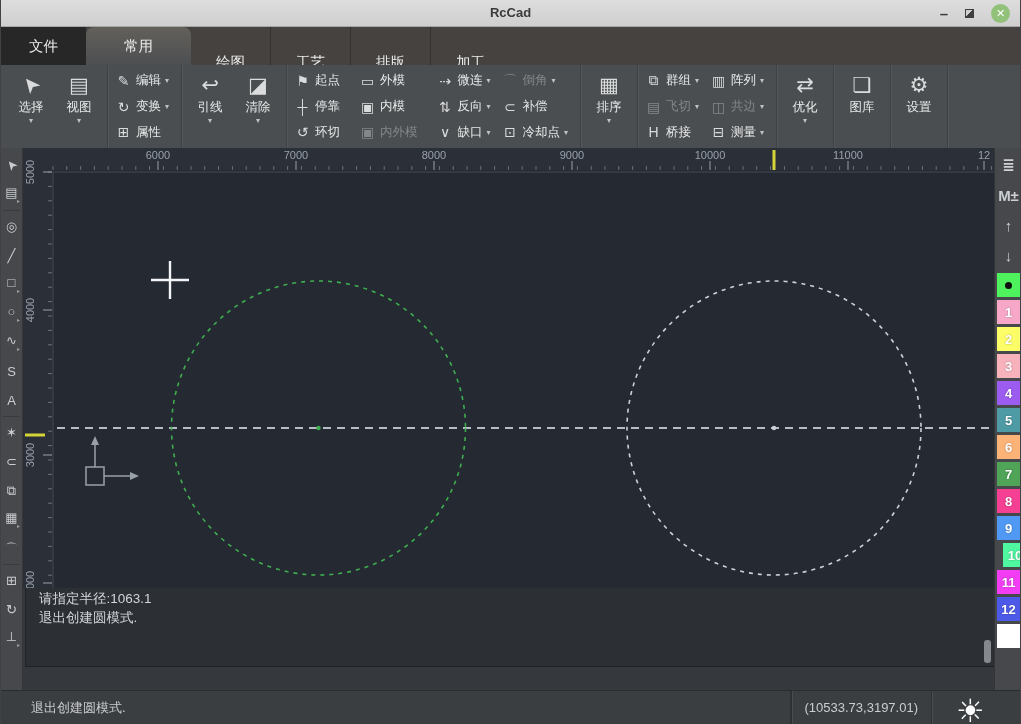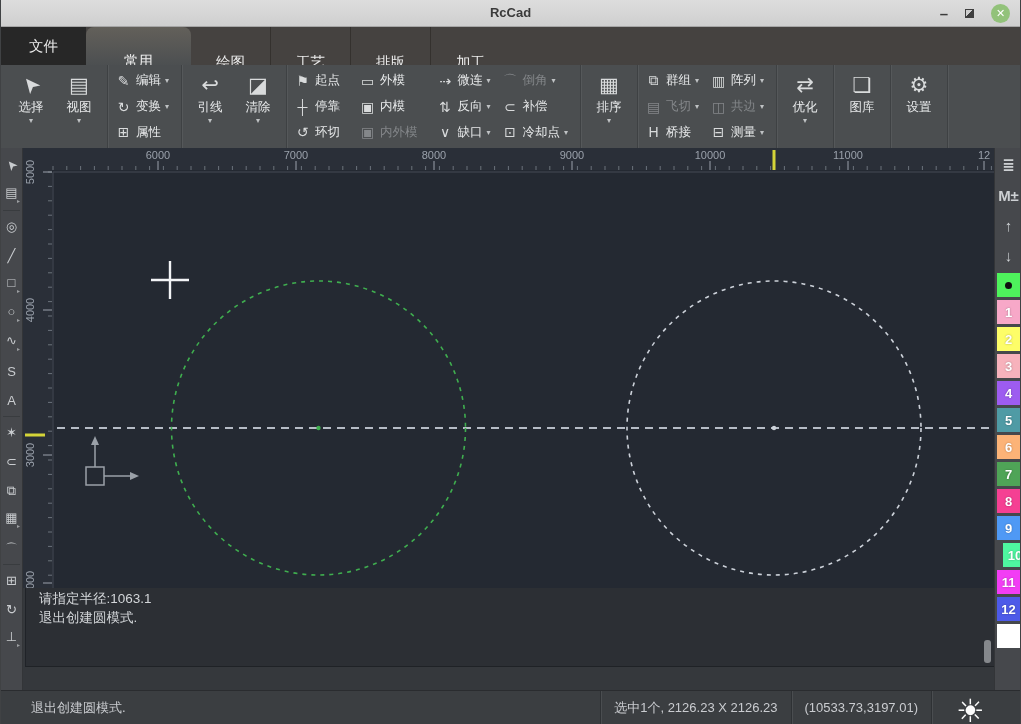--- a/index.html
+++ b/index.html
@@ -11,21 +11,21 @@
   #titlebar .title{position:absolute;left:0;right:0;top:0;text-align:center;line-height:26px;font-size:13px;font-weight:bold;color:#3a3a3a;}
   #wincontrols{position:absolute;right:10px;top:0;height:27px;display:flex;align-items:center;gap:17px;}
   .minbtn{color:#3c3c3c;font-size:15px;font-weight:bold;line-height:10px;}
   .maxbtn{width:9px;height:9px;background:linear-gradient(135deg,#cfcfcf 45%,#3f3f3f 45%);border:1px solid #3f3f3f;}
   .closebtn{width:19px;height:19px;border-radius:50%;background:#92c27a;color:#fff;font-size:11px;font-weight:bold;display:flex;align-items:center;justify-content:center;}
 
   
   #tabbar{position:absolute;left:0;top:27px;width:100%;height:38px;background:#454240;display:flex;align-items:stretch;}
   .tab{padding:16px 25px;line-height:38px;font-size:14.5px;color:#ececec;white-space:nowrap;}
   .tab-file{background:#272727;padding:0 28px;}
-  .tab.active{background:linear-gradient(#63605a,#4c4f51);border-radius:8px 8px 0 0;padding:15px 38px;}
+  .tab.active{background:linear-gradient(#63605a,#4c4f51);border-radius:8px 8px 0 0;padding:0 38px;}
   .tab.sep{border-left:1px solid #34312e;}
 
   
   #ribbon{position:absolute;left:0;top:65px;width:100%;height:83px;background:#4b4e50;display:flex;align-items:stretch;padding-left:2px;overflow:hidden;}
   .rgroup{display:flex;align-items:stretch;padding:0 4px;border-right:1px solid #3e4143;box-shadow:1px 0 0 #55585a;}
   .bigbtn{width:48px;display:flex;flex-direction:column;align-items:center;padding-top:7px;gap:1px;color:#e7e9ea;font-size:12.5px;}
   .bigbtn .icon{font-size:21px;line-height:26px;color:#d9dbdc;}
   .arr{font-size:8px;line-height:7px;color:#bfc2c4;}
   .rcol{display:flex;flex-direction:column;justify-content:space-evenly;padding:2px 3px;}
   .rowbtn{display:flex;align-items:center;gap:4px;font-size:12.5px;color:#e7e9ea;height:24px;white-space:nowrap;}
@@ -506,21 +506,20 @@
         <div class="cmdline">退出创建圆模式.</div>
       </div>
     <div id="cmdscroll"></div>
     <div id="promptrow">命令:</div>
   </div>
 
   <div id="statusbar">
     <span>退出创建圆模式.</span>
     <span class="spacer"></span>
     <span class="ssep"></span>
-    <span class="spad">选中1个, 2126.23 X 2126.23</span>
     <span class="ssep"></span>
     <span class="spad">(10533.73,3197.01)</span>
     <span class="ssep"></span>
     <span id="lighticon">
         <span>☀</span>
       </span>
   </div>
 
 </div>
 

